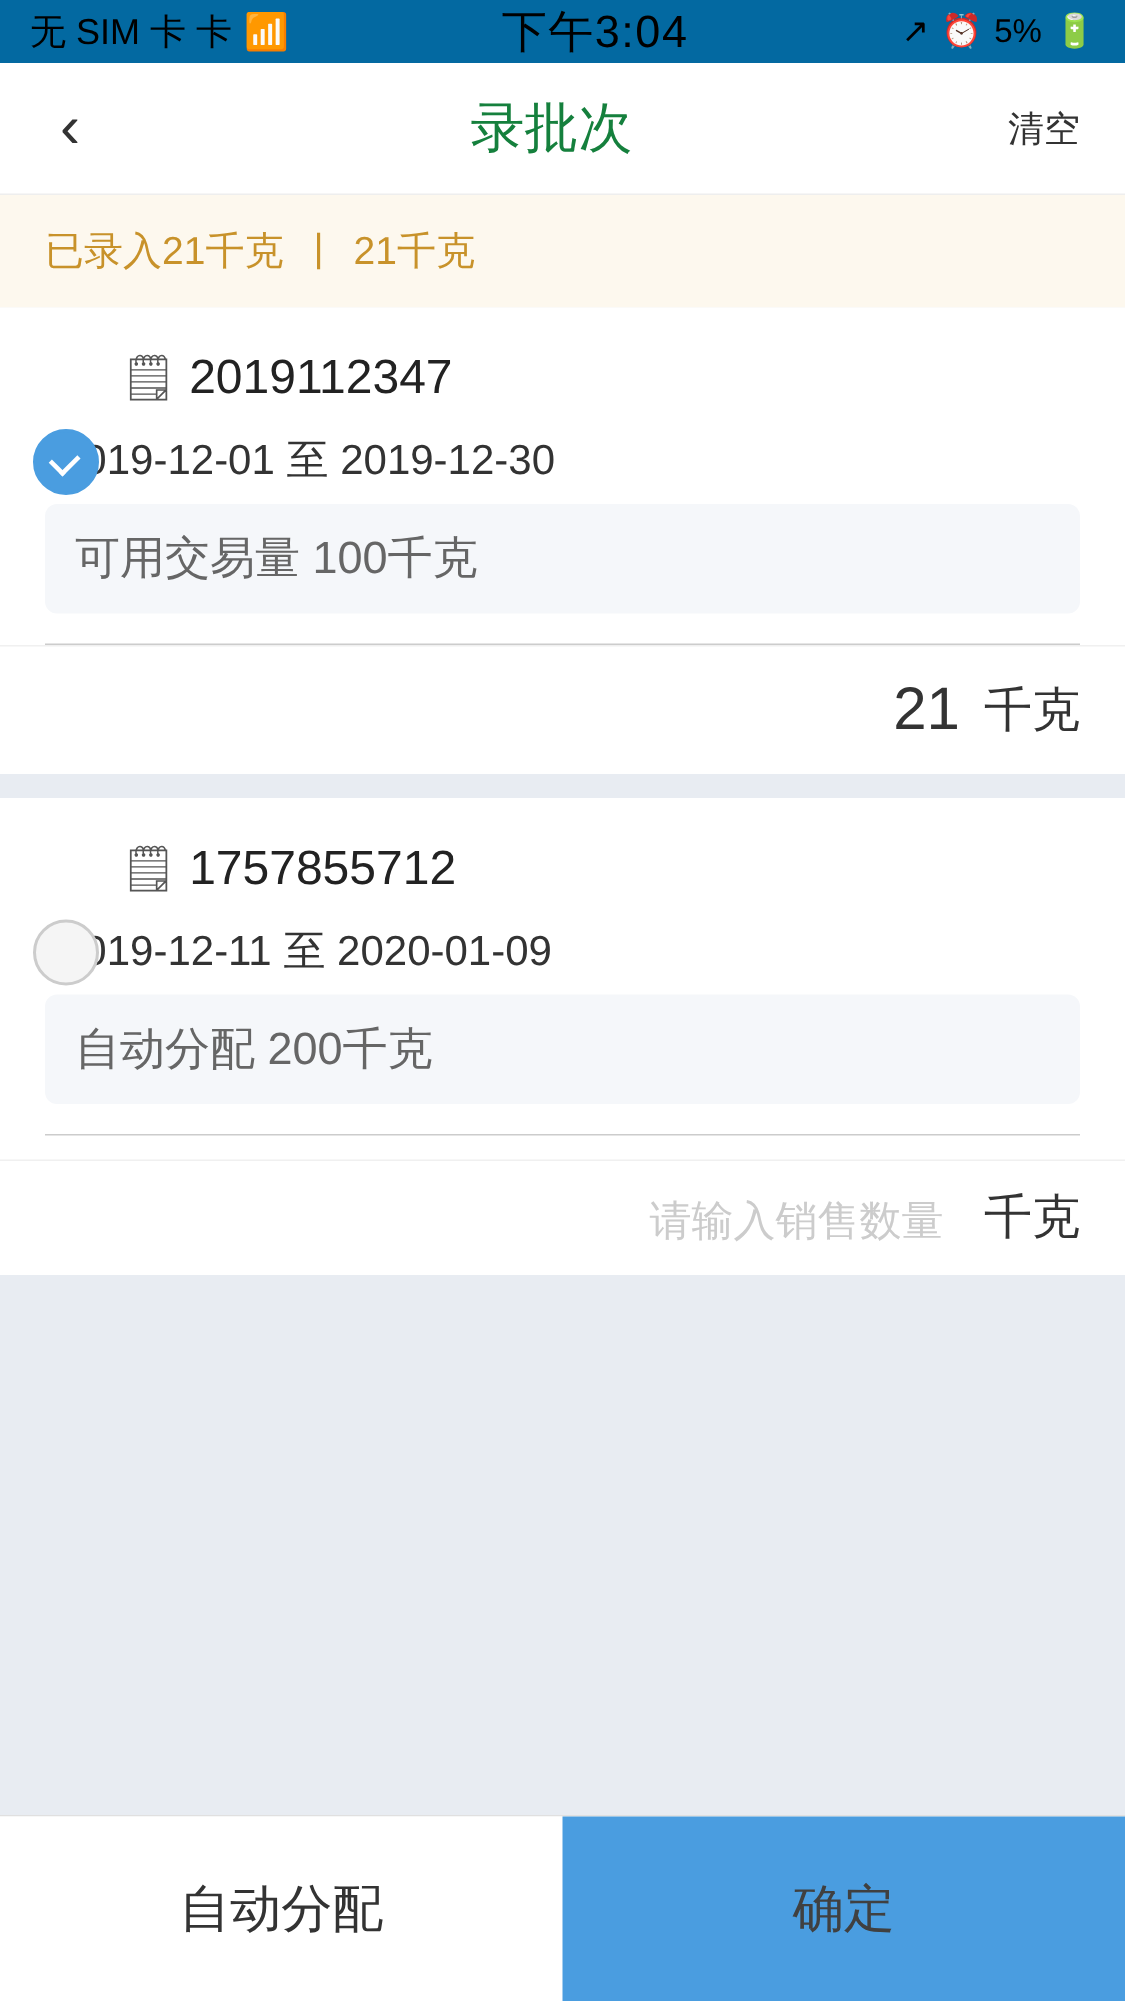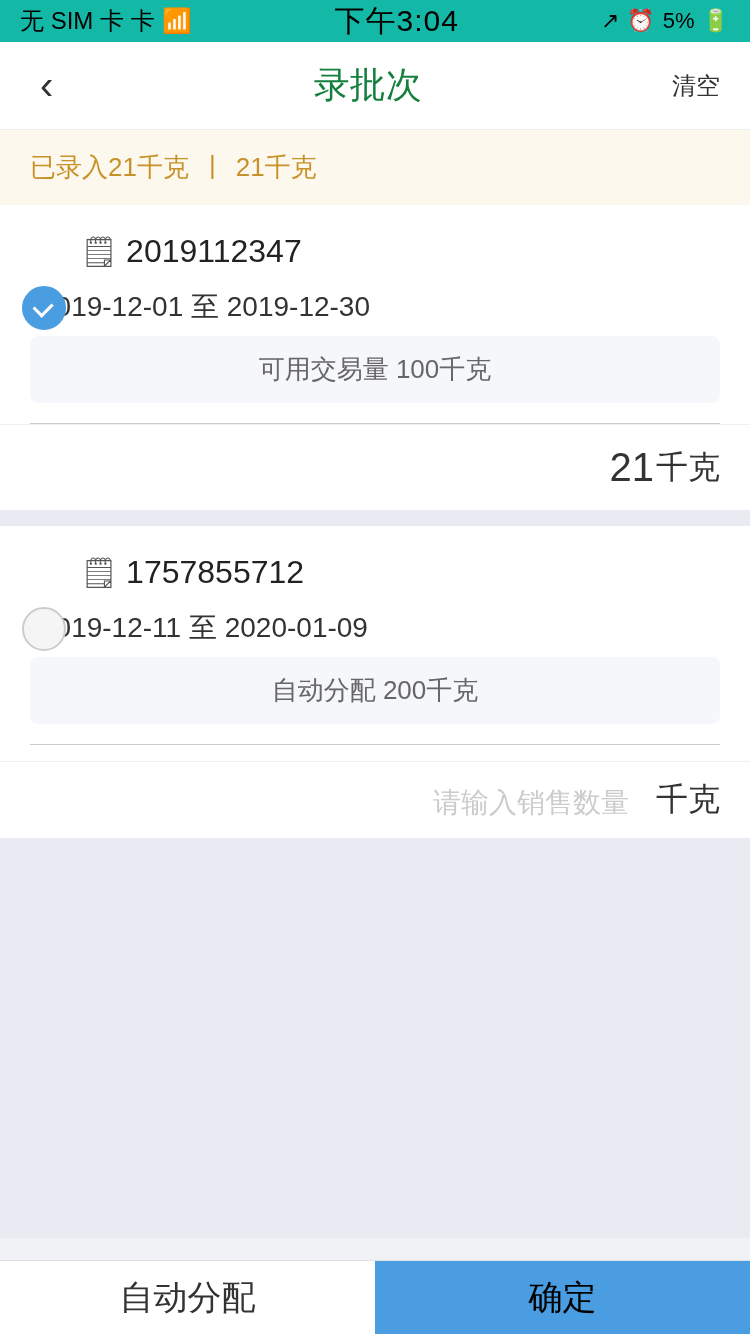--- a/index.html
+++ b/index.html
@@ -8,21 +8,21 @@
       width: 750px;
       min-height: 1334px;
       font-family: -apple-system, "PingFang SC", "Helvetica Neue", sans-serif;
       background: #f0f2f5;
       overflow-x: hidden;
     }
 
     
     .status-bar {
       height: 42px;
-      background: #14b8a6;
+      background: #0369a1;
       display: flex;
       align-items: center;
       justify-content: space-between;
       padding: 0 20px;
       font-size: 26px;
       text-align: right;
     }
     .status-left { display: flex; align-items: center; gap: 8px; font-size: 24px; }
     .status-center { font-size: 30px; font-weight: 500; letter-spacing: 1px; }
     .status-right { display: flex; align-items: center; gap: 8px; font-size: 22px; }
@@ -129,32 +129,31 @@
       transform: rotate(-45deg) translateY(-2px);
     }
     .date-text {
       margin-left: 10px;
     }
     .available-qty-box {
       margin: 0 30px 20px 30px;
       background: #f5f7fa;
       border-radius: 8px;
       padding: 16px 20px;
-      font-size: 26px;
+      font-size: 30px;
       color: #666;
-      text-align: center;
     }
 
     
     .amount-row {
       padding: 20px 30px;
       display: flex;
       justify-content: flex-end;
       align-items: center;
-      gap: 2px;
+      gap: 16px;
       background: #fff;
       border-top: 1px solid #f0f0f0;
     }
     .amount-number {
       font-size: 40px;
       color: #333;
       font-weight: 400;
     }
     .amount-unit {
       font-size: 32px;
@@ -206,21 +205,21 @@
       flex: 1;
       min-height: 400px;
     }
 
     
     .bottom-bar {
       position: fixed;
       bottom: 0;
       left: 0;
       width: 750px;
-      height: 74px;
+      height: 124px;
       display: flex;
       background: #fff;
       border-top: 1px solid #e0e0e0;
     }
     .btn-auto {
       flex: 1;
       display: flex;
       align-items: center;
       justify-content: center;
       font-size: 34px;
@@ -229,21 +228,21 @@
       cursor: pointer;
       border: none;
       outline: none;
     }
     .btn-confirm {
       flex: 1;
       display: flex;
       align-items: center;
       justify-content: center;
       font-size: 34px;
-      color: #000000;
+      color: #404040;
       background: #4a9de0;
       cursor: pointer;
       border: none;
       outline: none;
     }
 
     .content-area {
       padding-bottom: 100px;
     }
   </style>

